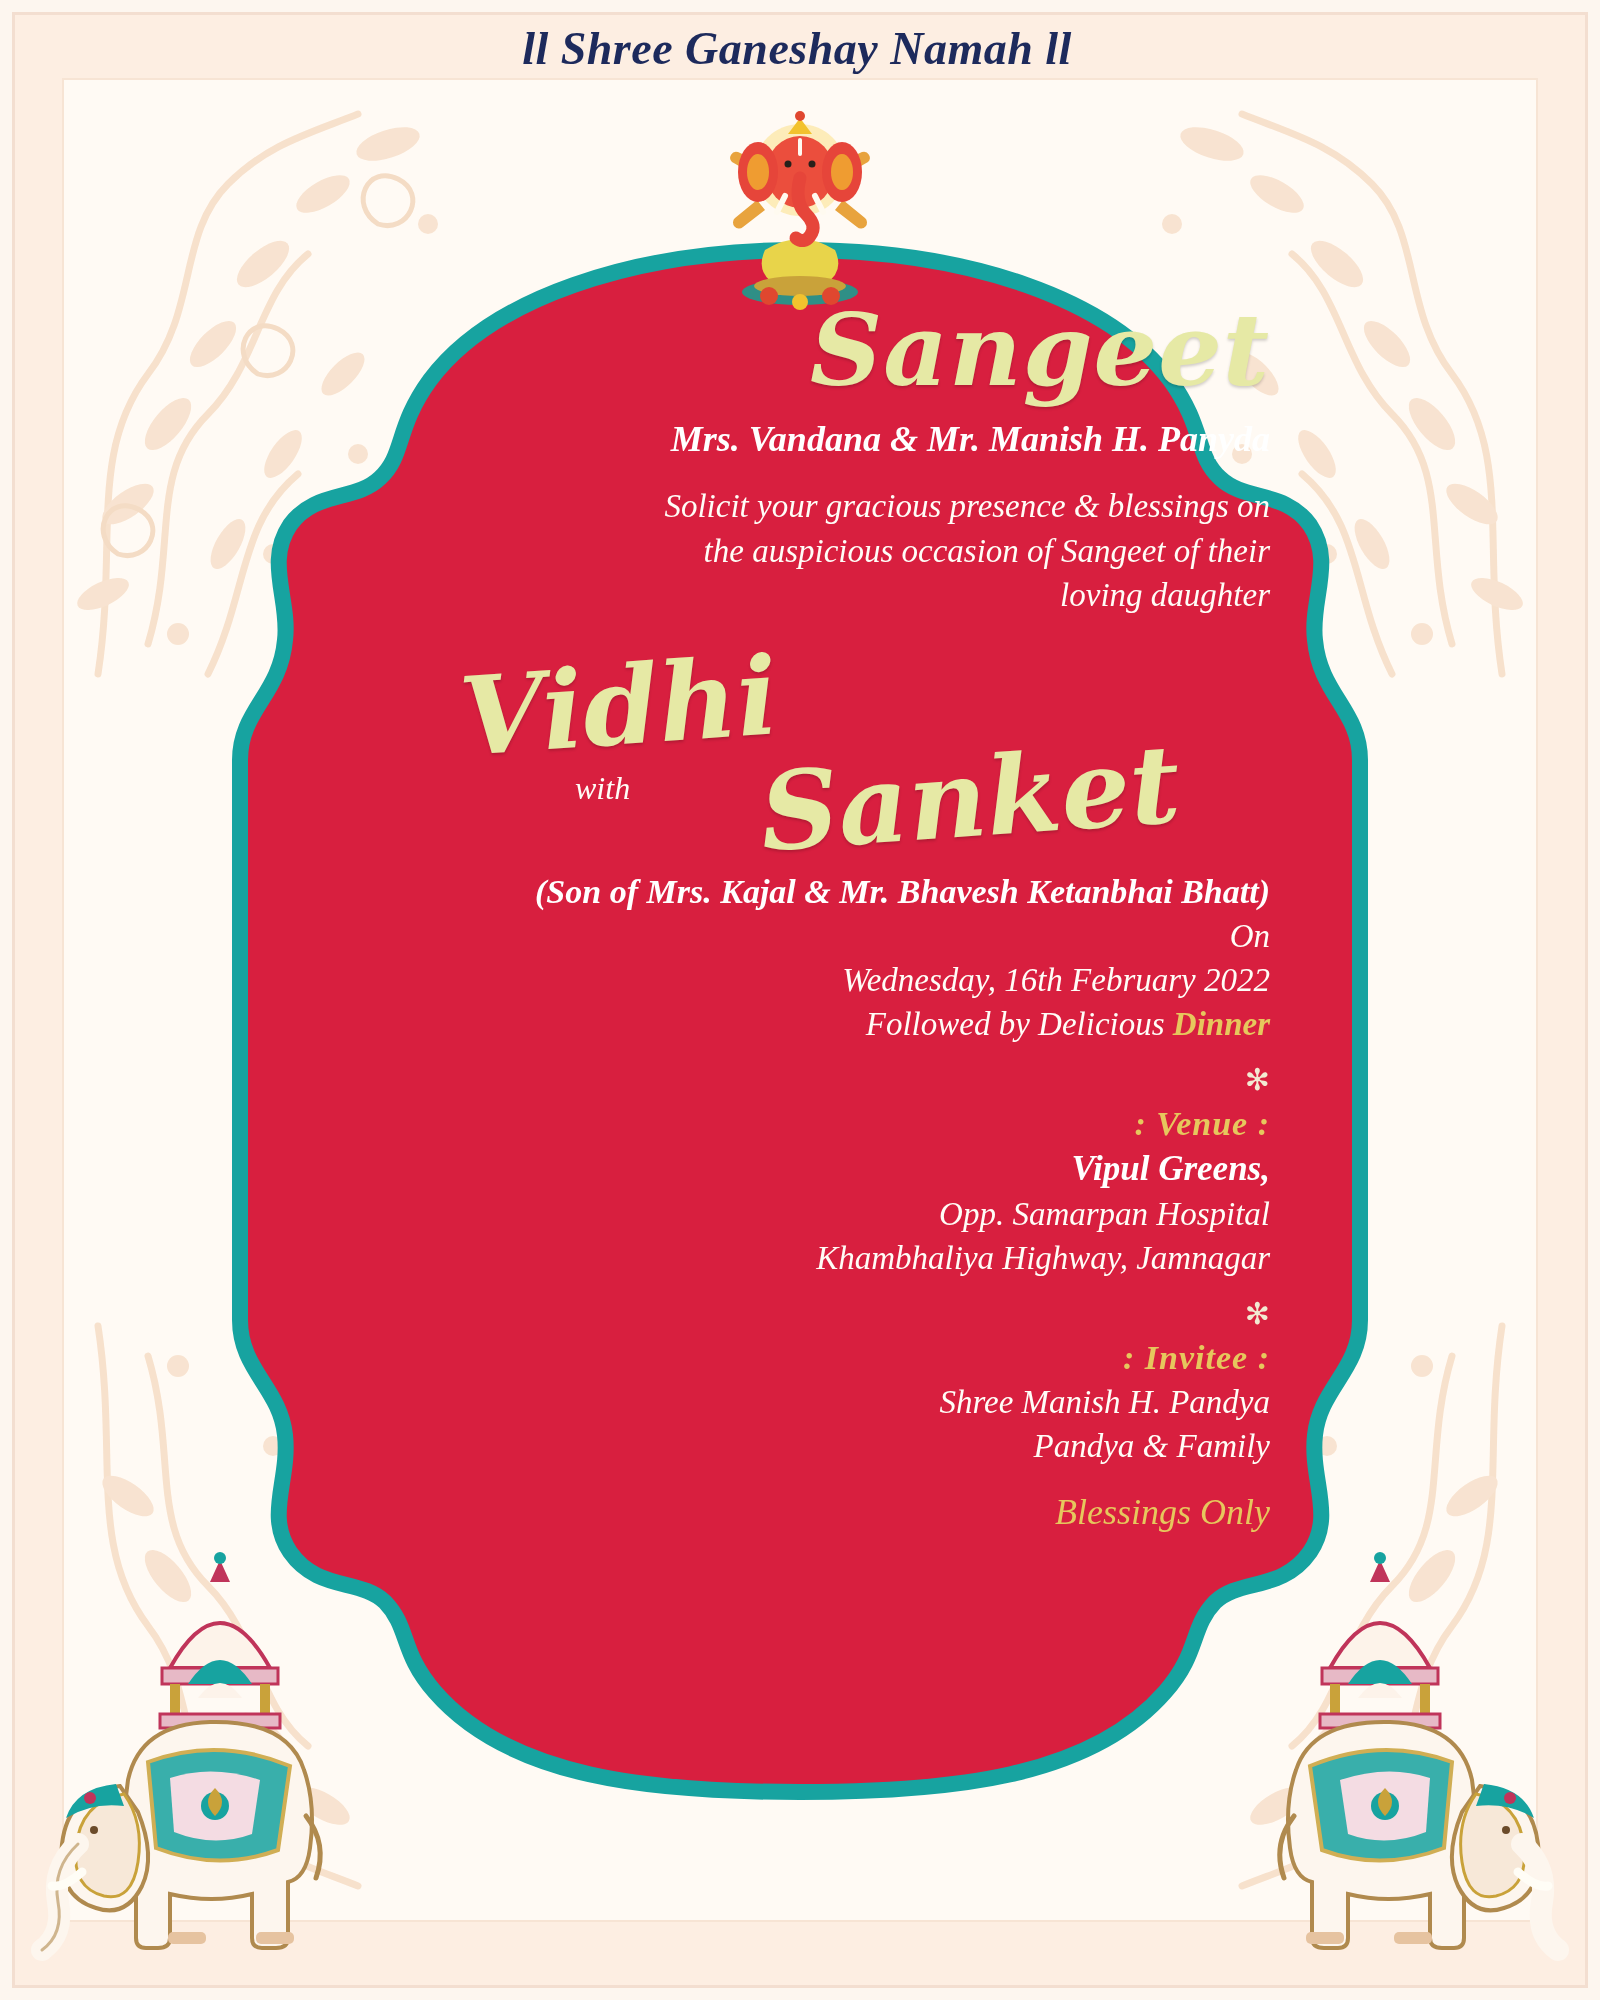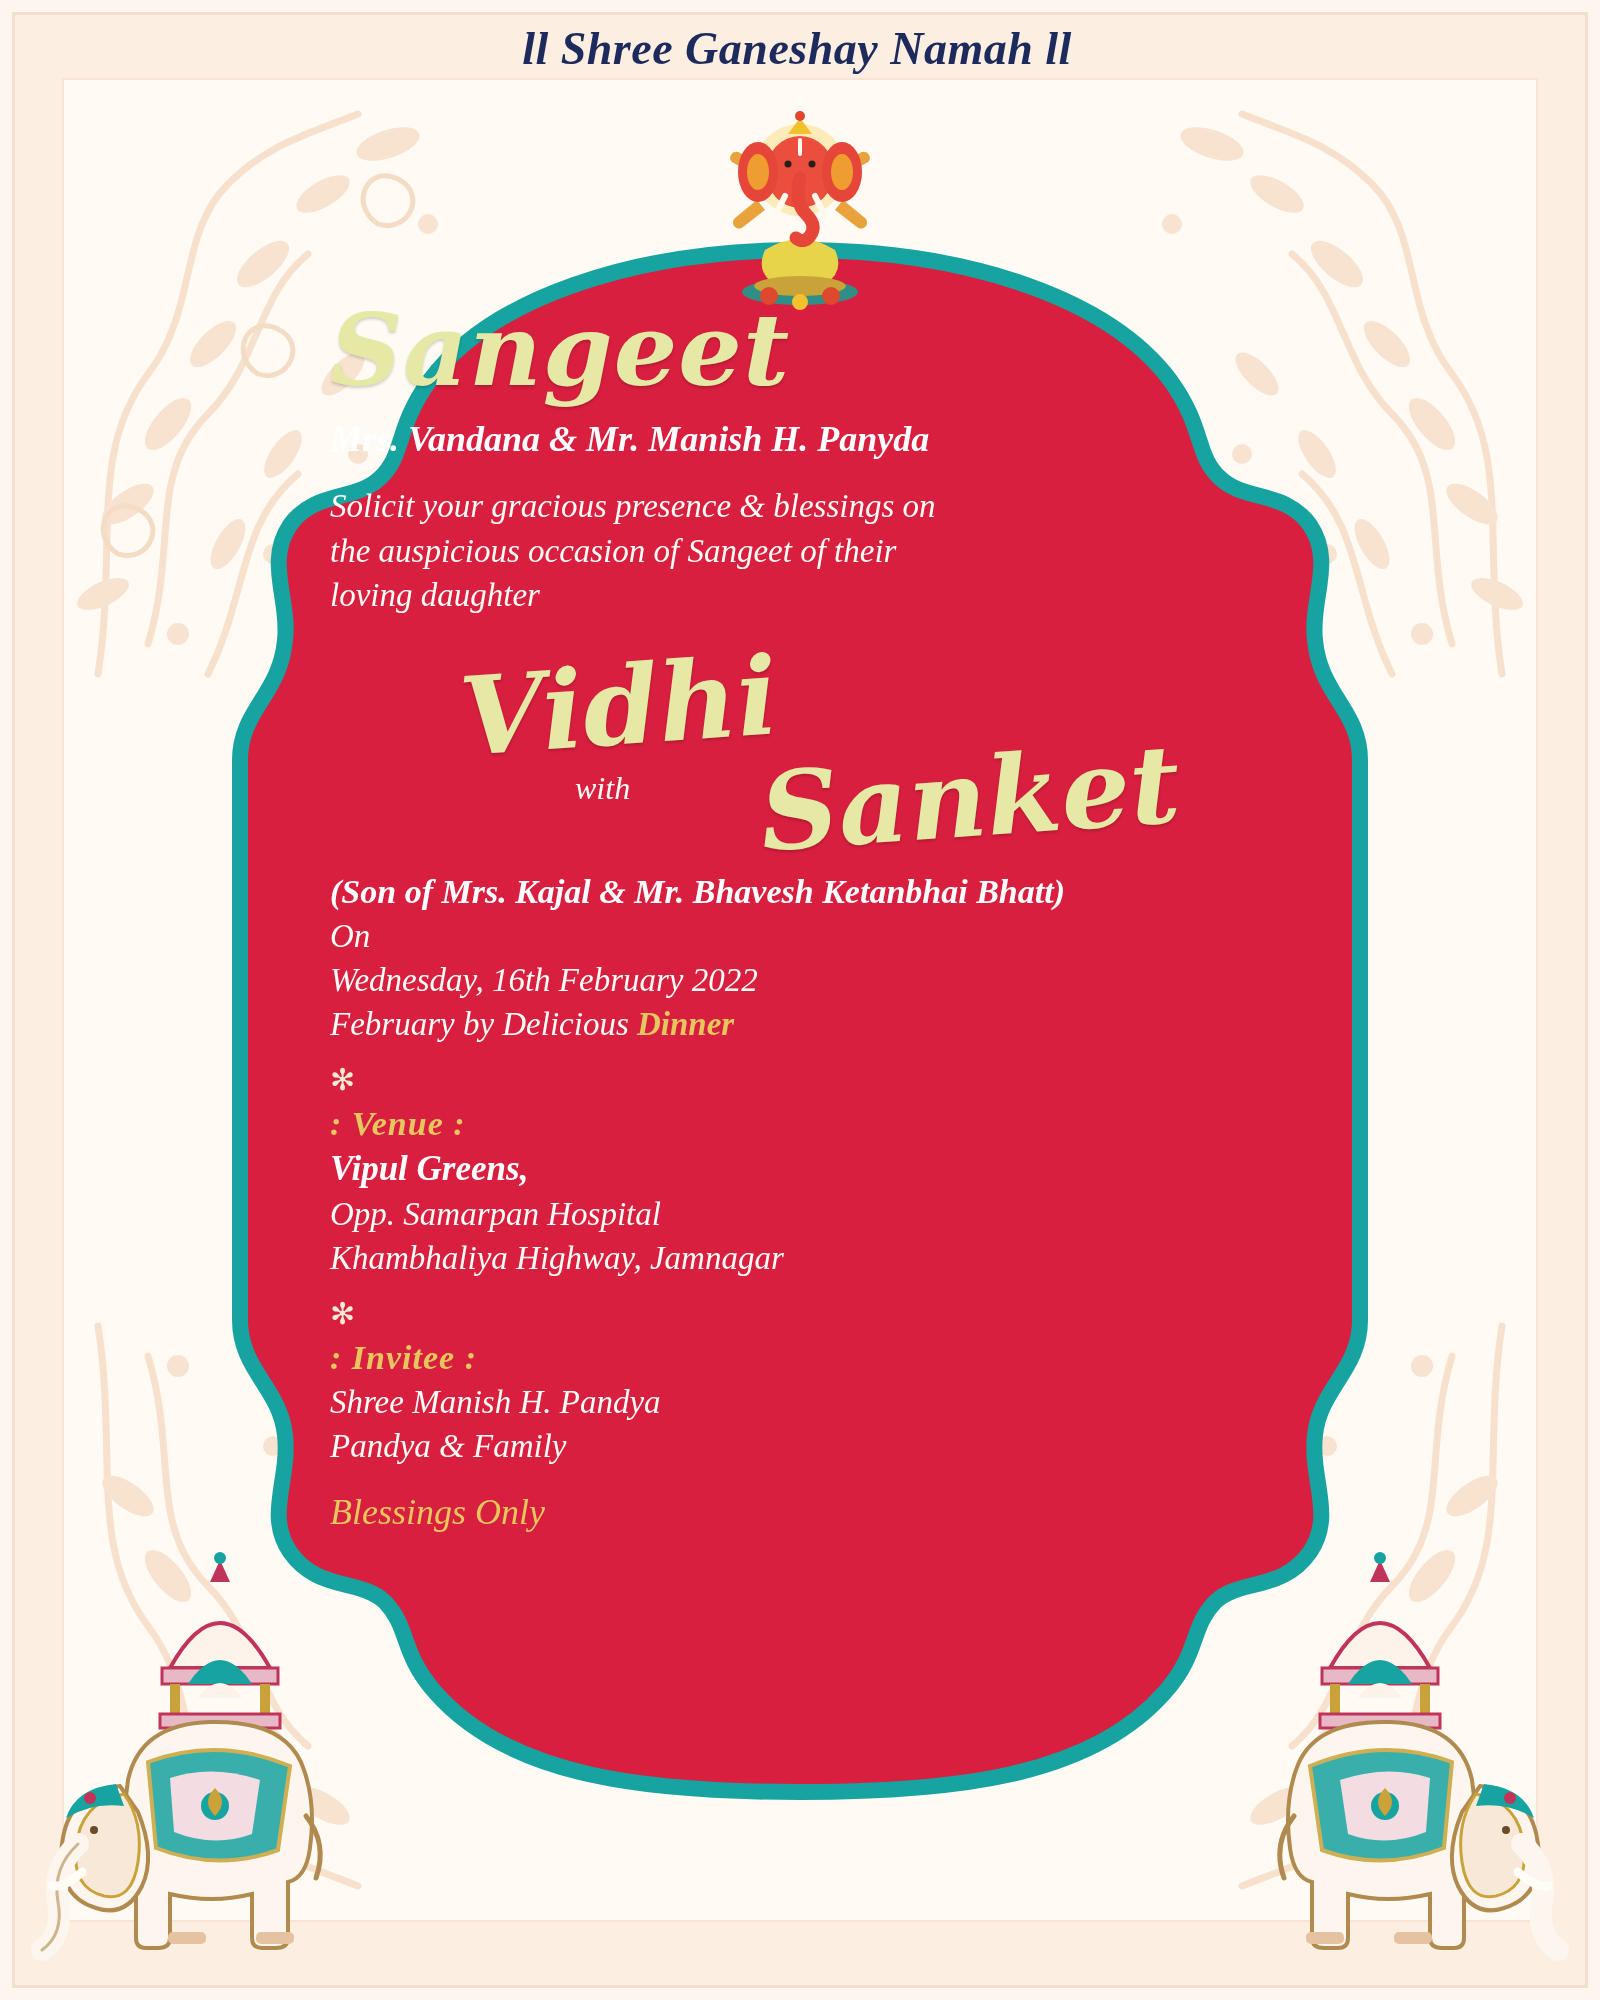--- a/index.html
+++ b/index.html
@@ -84,21 +84,21 @@
   }
   .medallion-wrap svg { width: 100%; height: 100%; display: block; }
 
   .content {
     position: absolute;
     left: 50%;
     top: 300px;
     transform: translateX(-50%);
     width: 940px;
     z-index: 22;
-    text-align: left;
+    text-align: right;
     color: #ffffff;
   }
 
   .script-big {
     font-family: "DejaVu Serif", serif;
     font-style: italic;
     font-weight: bold;
     color: #e6e9a5;
     line-height: 1;
   }
@@ -403,21 +403,21 @@
     <div class="couple">
       <div class="script-big bride">Vidhi</div>
       <div class="with-word">with</div>
       <div class="script-big groom">Sanket</div>
     </div>
 
     <div class="son-of">(Son of Mrs. Kajal &amp; Mr. Bhavesh Ketanbhai Bhatt)</div>
     <div class="line">On</div>
     <div class="line">Wednesday, 16th February 2022</div>
     <div class="line">
-      <span>February by Delicious </span><span class="highlight">Dinner</span>
+      <span>Followed by Delicious </span><span class="highlight">Dinner</span>
     </div>
 
     <div class="divider">✻</div>
 
     <div class="section-head">: Venue :</div>
     <div class="venue-strong">Vipul Greens,</div>
     <div class="line">Opp. Samarpan Hospital</div>
     <div class="line">Khambhaliya Highway, Jamnagar</div>
 
     <div class="divider">✻</div>

